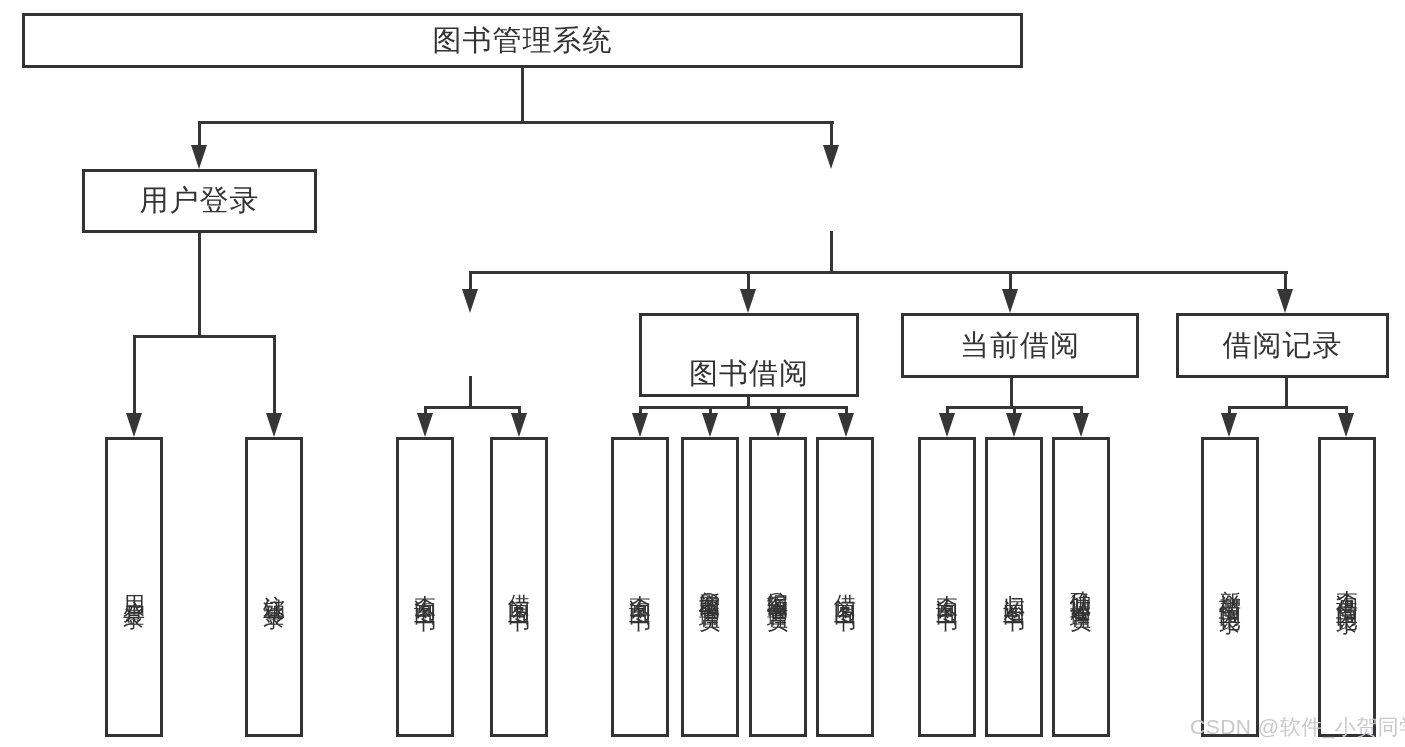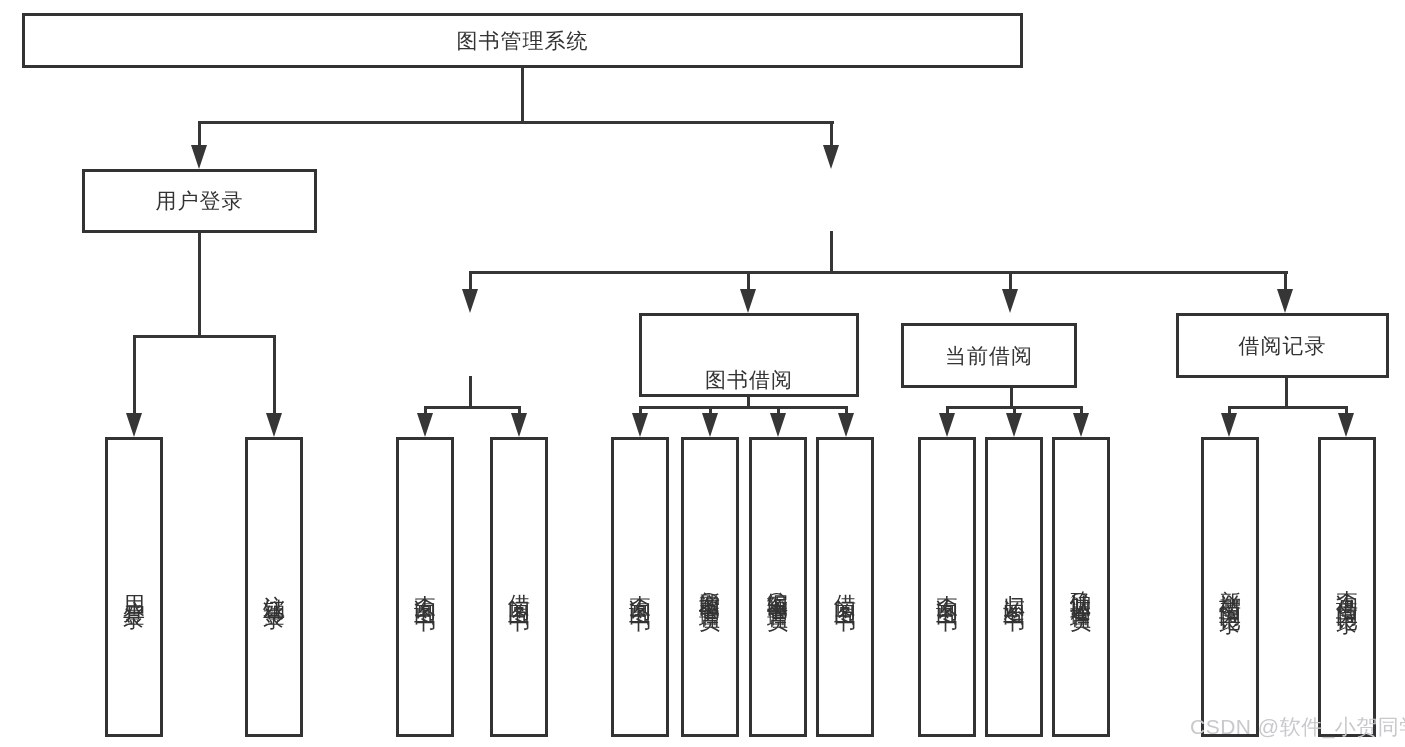--- a/index.html
+++ b/index.html
@@ -9,21 +9,21 @@
     background:#ffffff;
     font-family:"Liberation Sans","DejaVu Sans",sans-serif;
     overflow:hidden;
   }
   .box{
     position:absolute;
     box-sizing:border-box;
     border:3px solid #333333;
     background:#ffffff;
     display:flex;align-items:center;justify-content:center;
-    font-size:21px;color:#333333;
+    font-size:29px;color:#333333;
     letter-spacing:1px;
     z-index:2;
   }
   .vbox{
     position:absolute;
     box-sizing:border-box;
     border:3px solid #333333;
     background:#ffffff;
     display:flex;align-items:center;justify-content:center;
     font-size:22px;color:#333333;
@@ -63,21 +63,21 @@
     <span>图书管理系统</span>
   </div>
 
   <div class="box" style="left:82px;top:169px;width:235px;height:64px;">
     <span>用户登录</span>
   </div>
 
   <div class="box" style="left:639px;top:313px;width:220px;height:84px;align-items:flex-end;">
     <span>图书借阅</span>
   </div>
-  <div class="box" style="left:901px;top:323px;width:176px;height:65px;">
+  <div class="box" style="left:901px;top:313px;width:238px;height:65px;">
     <span>当前借阅</span>
   </div>
   <div class="box" style="left:1176px;top:313px;width:213px;height:65px;">
     <span>借阅记录</span>
   </div>
 
   <div class="vbox" style="left:105px;top:437px;width:58px;height:300px;">
     <span class="vtext">用户登录</span>
   </div>
   <div class="vbox" style="left:245px;top:437px;width:58px;height:300px;">

